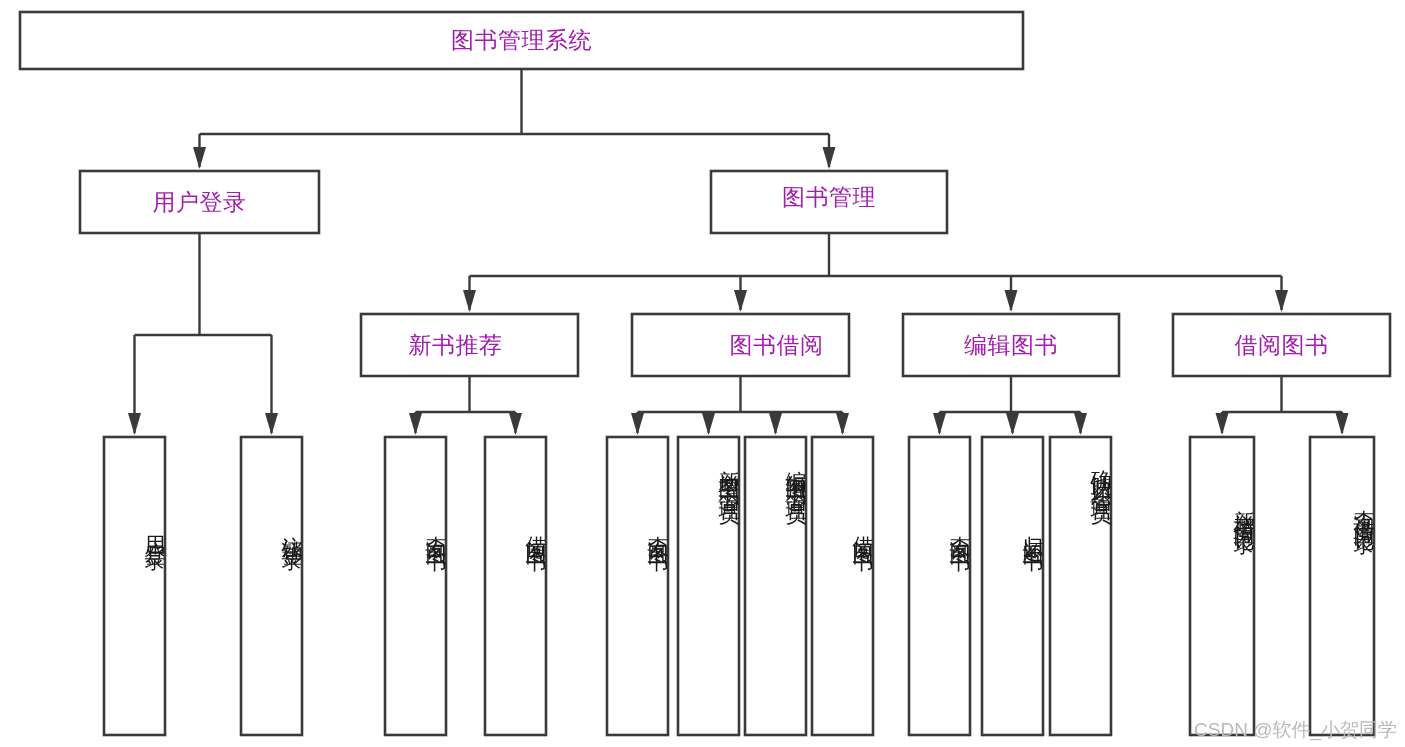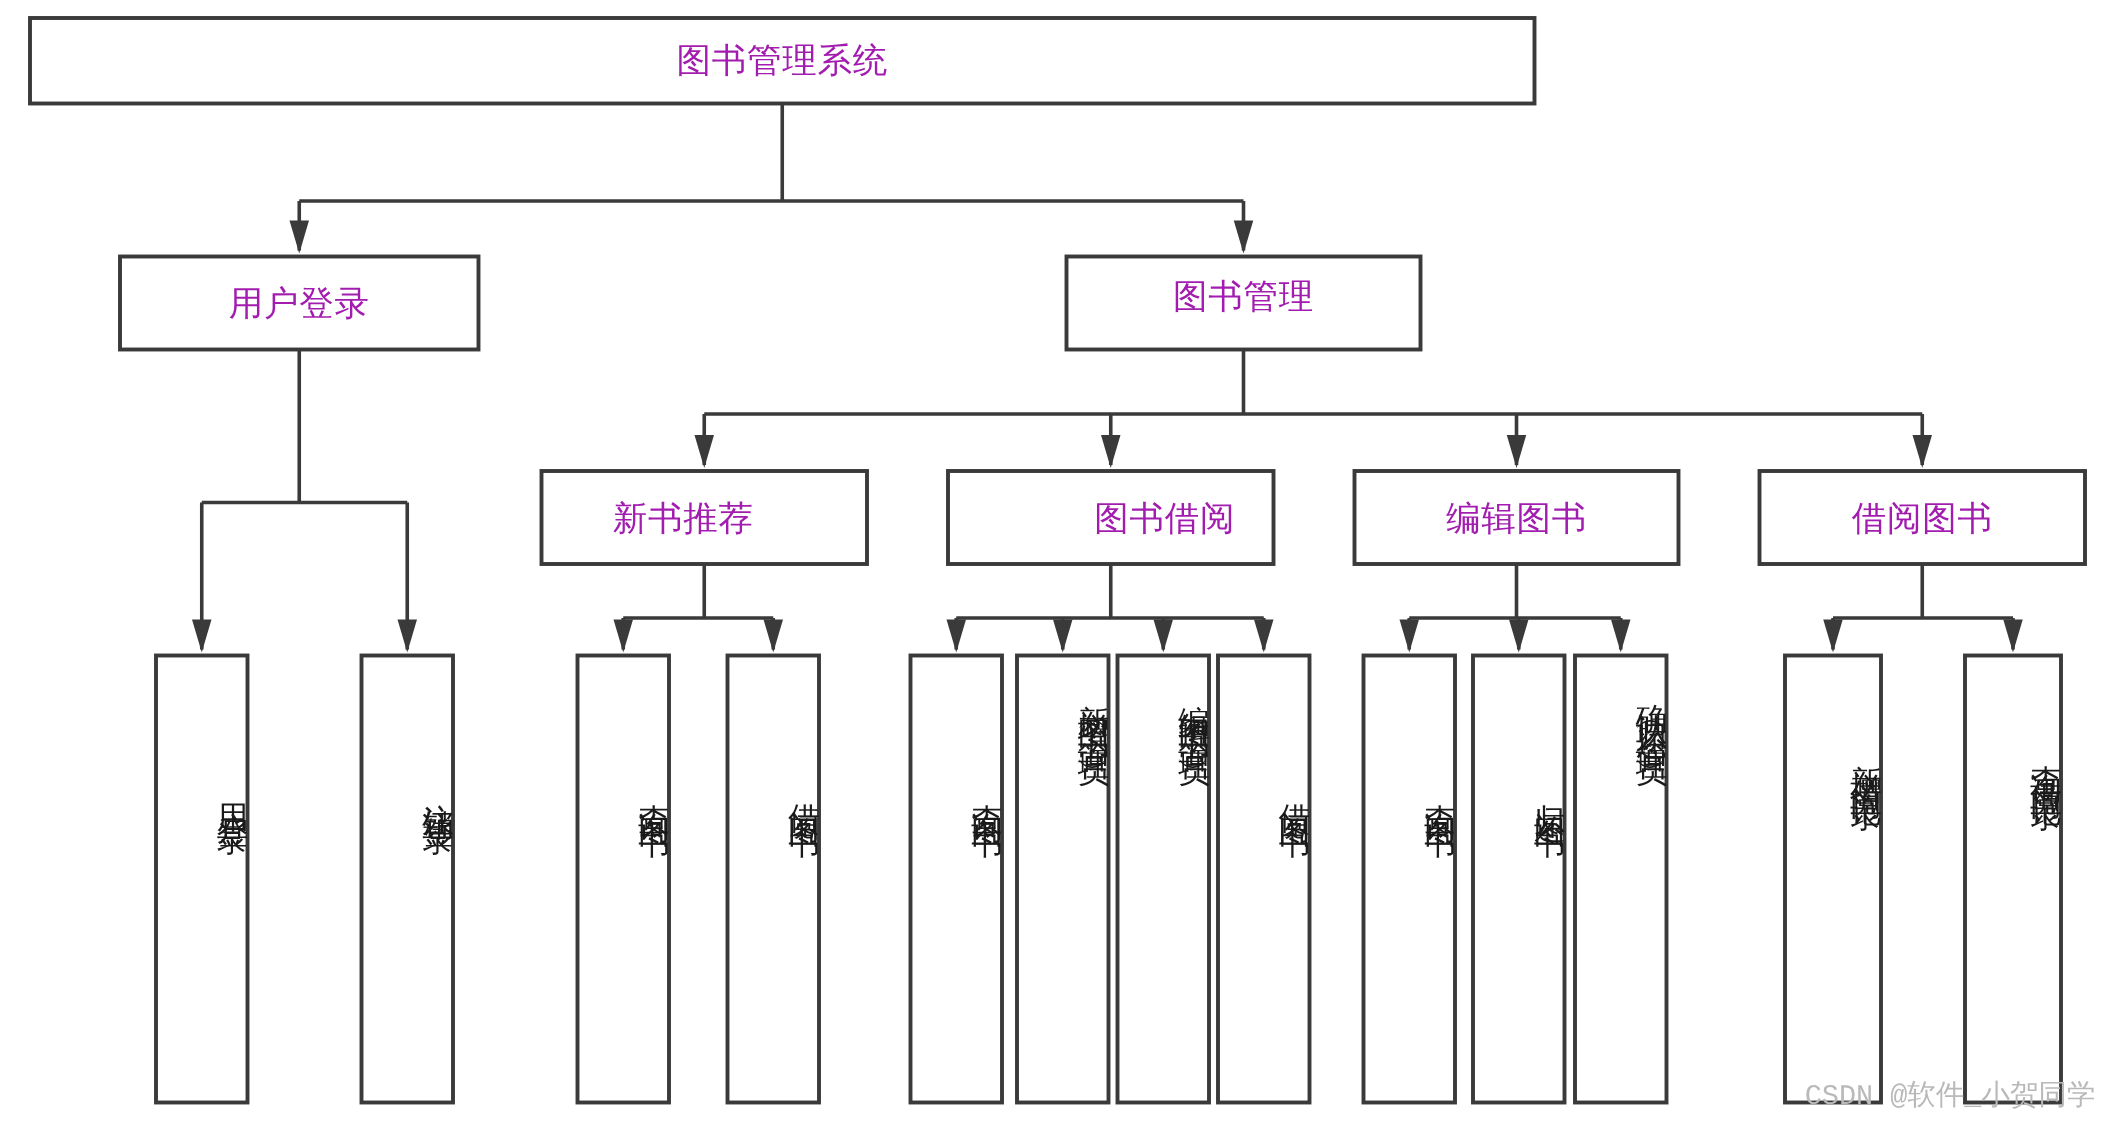--- a/index.html
+++ b/index.html
@@ -71,21 +71,21 @@
     white-space: nowrap;
     pointer-events: none;
     display: block;
   }
   .watermark {
     position: absolute;
     right: 8px;
     bottom: 4px;
     color: #b9b9b9;
     font-size: 19px;
-    font-family: Liberation Mono, monospace;
+    font-family: Liberation Sans, sans-serif;
     white-space: nowrap;
     pointer-events: none;
     text-align: center;
   }
 </style>
 </head>
 <body>
 
 <div id="diagram-root">
 

